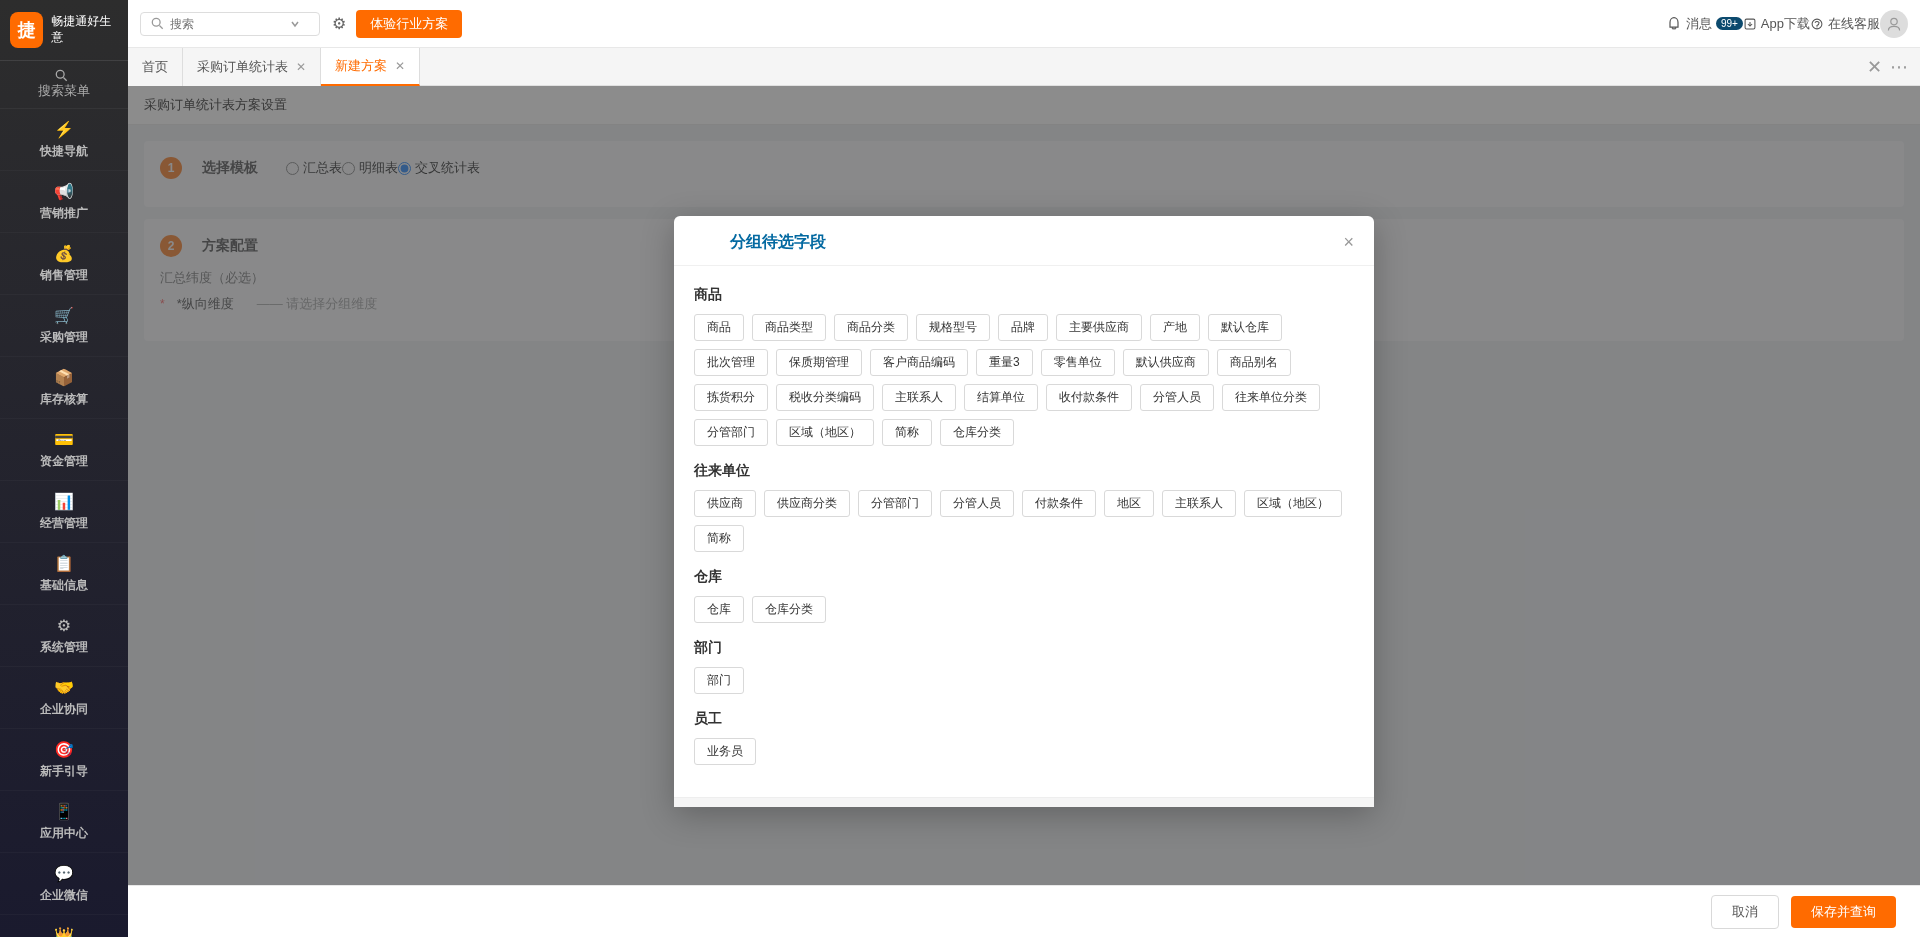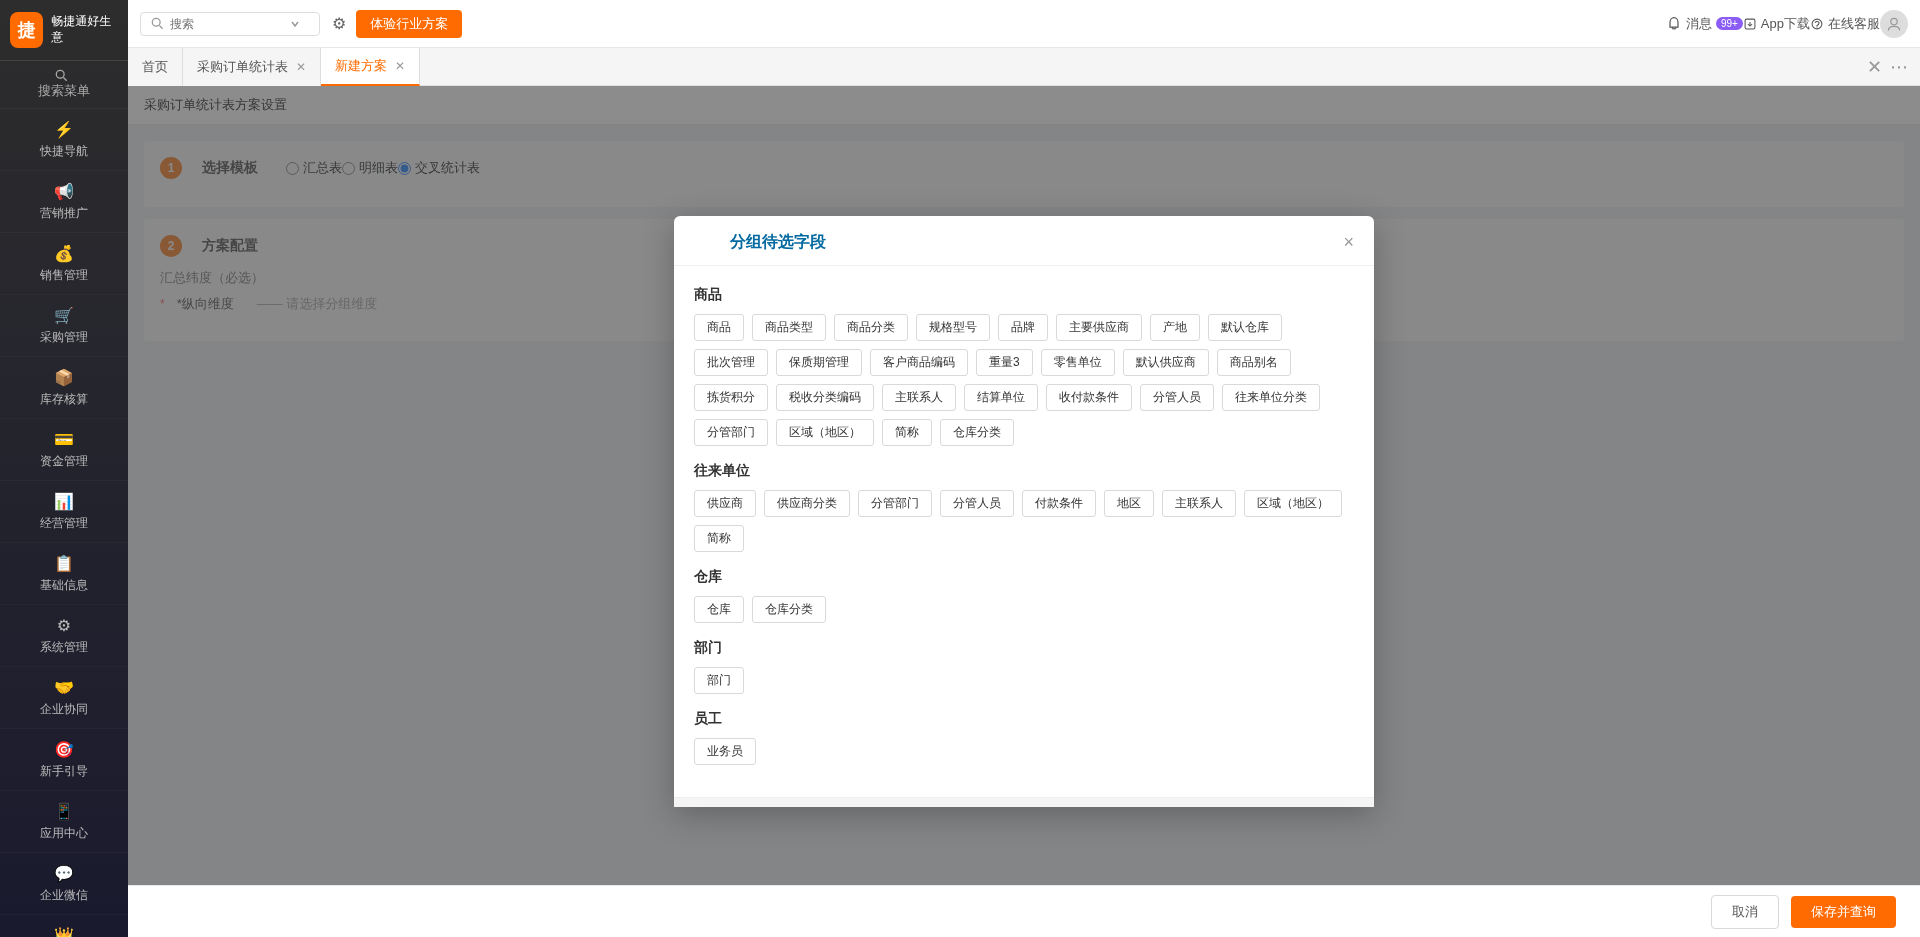--- a/index.html
+++ b/index.html
@@ -19,35 +19,35 @@
     .sidebar-search {
       display: flex; align-items: center; padding: 8px 10px; color: #aaa; font-size: 13px; cursor: pointer; border-bottom: 1px solid rgba(255,255,255,0.05); flex-direction: column;
     }
     .sidebar-search svg { margin-right: 6px; }
 
     .sidebar-item {
       display: flex; flex-direction: column; align-items: center; padding: 10px 4px; cursor: pointer; color: #bbb; font-size: 12px; border-bottom: 1px solid rgba(255,255,255,0.03);
       position: relative;
     }
     .sidebar-item .item-icon { width: 20px; height: 20px; margin-bottom: 4px; display: flex; align-items: center; justify-content: center; font-size: 16px; }
-    .sidebar-item-label { text-align: right; }
+    .sidebar-item-label { text-align: right; font-weight: bold; }
 
     
     .topbar {
       position: fixed; left: 128px; top: 0; right: 0; height: 48px; background: white; display: flex; align-items: center;
       border-bottom: 1px solid #e8e8e8; z-index: 99; padding: 0 12px;
     }
     .topbar-left { display: flex; align-items: center; flex: 1; }
     .topbar-search { display: flex; align-items: center; border: 1px solid #ddd; border-radius: 4px; padding: 4px 10px; width: 180px; margin-right: 12px; }
     .topbar-search input { border: none; outline: none; font-size: 12px; width: 120px; }
     .topbar-btn-orange { background: #ff6b00; color: white; border: none; border-radius: 4px; padding: 5px 14px; font-size: 13px; cursor: pointer; }
     .topbar-gear { color: #666; font-size: 16px; margin-right: 10px; cursor: pointer; }
     .topbar-right { display: flex; align-items: center; }
     .topbar-right-item { display: flex; align-items: center; color: #555; font-size: 13px; cursor: pointer; gap: 4px; }
-    .badge { background: #8b5cf6; color: white; border-radius: 10px; font-size: 10px; padding: 1px 5px; text-align: center; }
+    .badge { background: #0c4a6e; color: white; border-radius: 10px; font-size: 10px; padding: 1px 5px; text-align: center; }
     .avatar { width: 28px; height: 28px; border-radius: 50%; background: #ddd; display: flex; align-items: center; justify-content: center; color: #999; }
 
     
     .tabbar {
       position: fixed; left: 128px; top: 48px; right: 0; height: 38px; background: #f5f5f5; border-bottom: 1px solid #e0e0e0;
       display: flex; align-items: center; padding: 0 0; z-index: 98;
     }
     .tab {
       display: flex; align-items: center; padding: 0 14px; height: 38px; font-size: 13px; cursor: pointer; border-right: 1px solid #ddd;
       color: #555; background: #f5f5f5;

